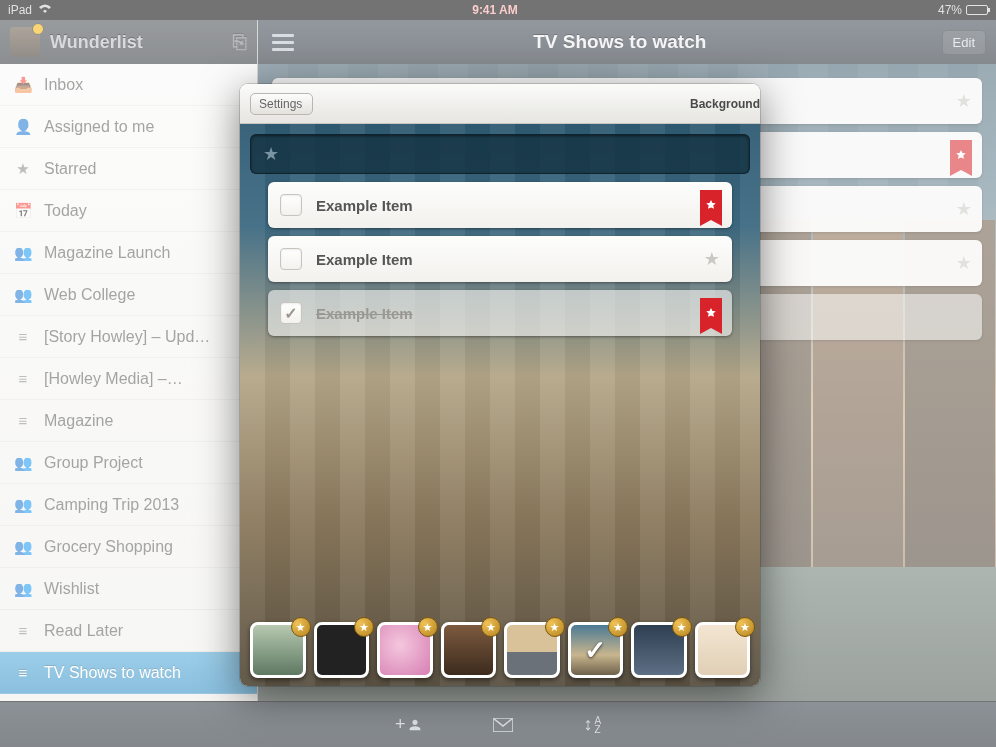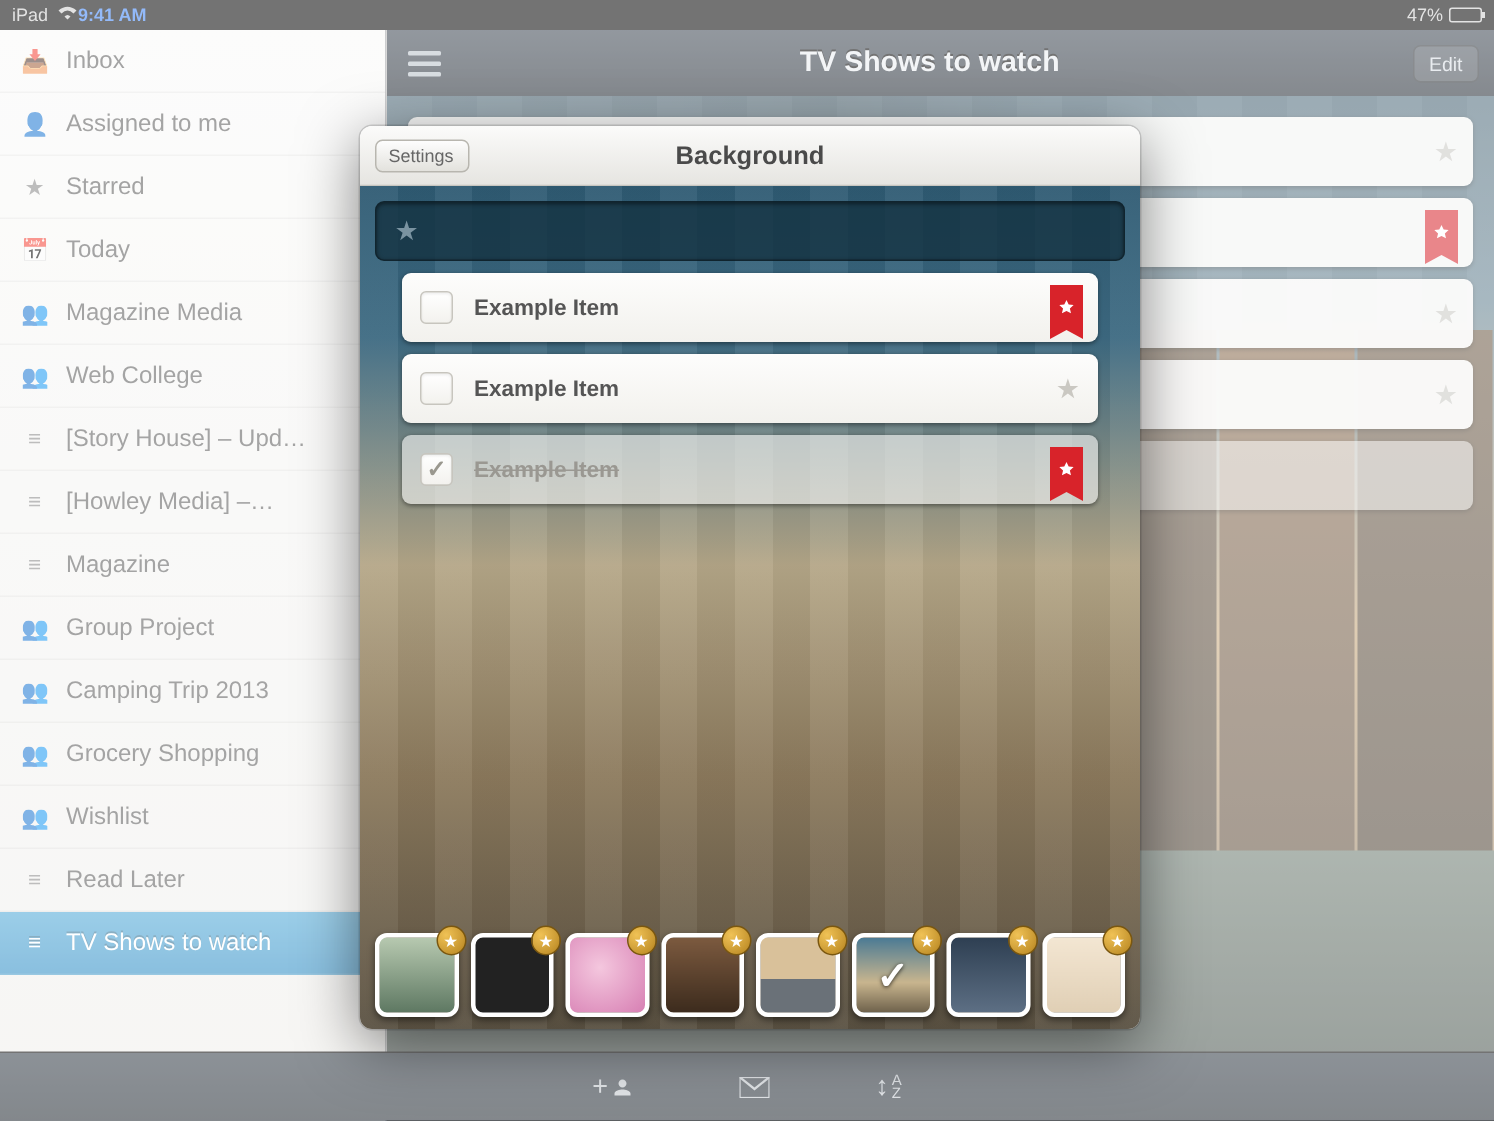--- a/index.html
+++ b/index.html
@@ -2,21 +2,21 @@
 <html><head>
 <meta charset="utf-8">
 <style>
   * { box-sizing: border-box; margin: 0; padding: 0; }
   html, body { width: 996px; height: 747px; overflow: hidden; font-family: "Helvetica Neue", Helvetica, Arial, sans-serif; }
   body { background: #1a2530; position: relative; }
 
   
   .status-bar { position: absolute; top: 0; left: 0; right: 0; height: 20px; background: #000; color: #ccc; font-size: 12px; display: flex; align-items: center; padding: 0 8px; z-index: 10; }
   .status-left { flex: 0 0 auto; display: flex; align-items: center; gap: 6px; }
-  .status-center { flex: 1; text-align: left; font-weight: 600; color: #3b82f6; }
+  .status-center { flex: 1; text-align: center; font-weight: 600; color: #fca5a5; }
   .status-right { flex: 0 0 auto; display: flex; align-items: center; gap: 4px; }
   .battery { width: 22px; height: 10px; border: 1px solid #ccc; border-radius: 2px; position: relative; }
   .battery::after { content: ""; position: absolute; right: -3px; top: 2px; width: 2px; height: 4px; background: #ccc; }
   .battery-fill { background: #ccc; height: 100%; width: 47%; }
 
   
   .app { position: absolute; top: 20px; left: 0; right: 0; bottom: 0; display: flex; }
 
   
   .sidebar { width: 258px; background: linear-gradient(#f9f9f8,#efeeeb); border-right: 1px solid #bbb; display: flex; flex-direction: column; }
@@ -56,21 +56,21 @@
   .action-bar { position:absolute; bottom:0; left:0; right:0; height:46px; background: linear-gradient(#2e3842,#1e262e); display:flex; align-items:center; justify-content:center; gap:70px; z-index:20; border-top:1px solid #000;}
   .action-bar .ab-btn { color:#c6ccd2; font-size:18px; cursor:pointer; display:flex; align-items:center; gap:2px;}
 
   
   .dim { position:absolute; inset:0; background: rgba(255,255,255,0.45); z-index:50;}
 
   
   .modal { position:absolute; left:240px; top:84px; width:520px; height:602px; background:#fff; border-radius:8px; box-shadow: 0 10px 40px rgba(0,0,0,.5), 0 0 0 1px rgba(0,0,0,.15); z-index:100; overflow:hidden; display:flex; flex-direction:column;}
   .modal-header { height:40px; background: linear-gradient(#fbfbfa,#e6e5e1); border-bottom:1px solid #c8c6c0; display:flex; align-items:center; padding:0 10px; position:relative;}
   .back-btn { background: linear-gradient(#fdfdfd,#e3e2dd); border:1px solid #b8b6af; border-radius:5px; padding:3px 10px 3px 8px; font-size:12px; color:#666; cursor:pointer; position:relative;}
-  .modal-title { position:absolute; left:0; right:0; text-align:center; font-size:17px; font-weight:600; color:#4a4a4a; pointer-events:none;}
+  .modal-title { position:absolute; left:0; right:0; text-align:right; font-size:12px; font-weight:600; color:#4a4a4a; pointer-events:none;}
   .modal-body { flex:1; position:relative; background: linear-gradient(180deg,#2f5b73 0%, #3d6a82 18%, #b5a788 45%, #8c7a5d 70%, #5a5142 100%);}
   .modal-body::before{content:""; position:absolute; inset:0; background: repeating-linear-gradient(90deg, rgba(255,255,255,0.05) 0 25px, rgba(0,0,0,0.04) 25px 50px);}
   .add-item { position:relative; margin:10px 10px 8px; height:40px; background: rgba(20,50,65,0.8); border:1px solid rgba(0,0,0,.4); border-radius:6px; display:flex; align-items:center; padding:0 12px; color:#cdd9df; font-size:15px; box-shadow: inset 0 1px 3px rgba(0,0,0,.5);}
   .add-item input { flex:1; background:transparent; border:none; outline:none; color:#cdd9df; font-size:15px;}
   .add-item input::placeholder{color:#aebfc8;}
   .add-item .star { color:#7a93a1; font-size:18px;}
   .task { position:relative; margin:0 28px 8px; height:46px; background: linear-gradient(#fdfdfc,#f2f1ed); border-radius:6px; box-shadow:0 1px 3px rgba(0,0,0,.4); display:flex; align-items:center; padding:0 12px; gap:14px;}
   .task .chk { width:22px; height:22px; border:1px solid #c7c5be; border-radius:4px; background:linear-gradient(#fff,#f3f2ee); box-shadow:inset 0 1px 2px rgba(0,0,0,.08); display:flex; align-items:center; justify-content:center;}
   .task .chk.checked::after{content:"✓"; color:#9a988f; font-size:16px; font-weight:bold;}
   .task .lbl { flex:1; font-size:15px; font-weight:600; color:#555;}
@@ -117,48 +117,55 @@
   <div class="status-center">9:41 AM</div>
   <div class="status-right">
     <span>47%</span>
     <span class="battery"><span class="battery-fill"></span></span>
   </div>
 </div>
 
 <div class="app">
 
   <div class="sidebar">
+    <div class="sidebar-header">
+      <div class="avatar">
+          <span class="avatar-badge"></span>
+        </div>
+      <span>Wunderlist</span>
+      <span class="share-icon">⎘</span>
+    </div>
     <div class="sidebar-list" id="sidebar-list">
         <div class="sidebar-item">
           <span class="si-icon">📥</span>
           <span>Inbox</span>
         </div>
         <div class="sidebar-item">
           <span class="si-icon">👤</span>
           <span>Assigned to me</span>
         </div>
         <div class="sidebar-item">
           <span class="si-icon">★</span>
           <span>Starred</span>
         </div>
         <div class="sidebar-item">
           <span class="si-icon">📅</span>
           <span>Today</span>
         </div>
         <div class="sidebar-item">
           <span class="si-icon">👥</span>
-          <span>Magazine Media</span>
+          <span>Magazine Launch</span>
         </div>
         <div class="sidebar-item">
           <span class="si-icon">👥</span>
           <span>Web College</span>
         </div>
         <div class="sidebar-item">
           <span class="si-icon">≡</span>
-          <span>[Story House] – Upd…</span>
+          <span>[Story Howley] – Upd…</span>
         </div>
         <div class="sidebar-item">
           <span class="si-icon">≡</span>
           <span>[Howley Media] –…</span>
         </div>
         <div class="sidebar-item">
           <span class="si-icon">≡</span>
           <span>Magazine</span>
         </div>
         <div class="sidebar-item">

